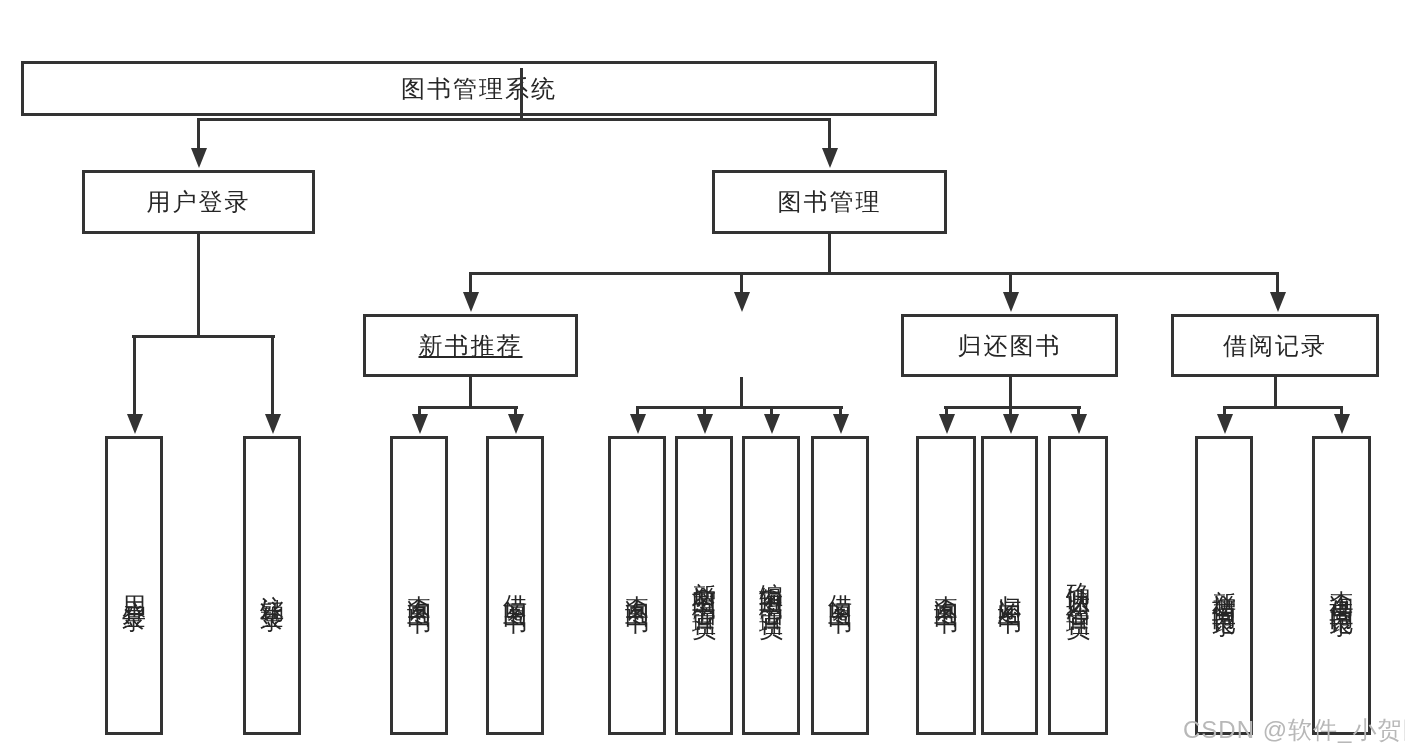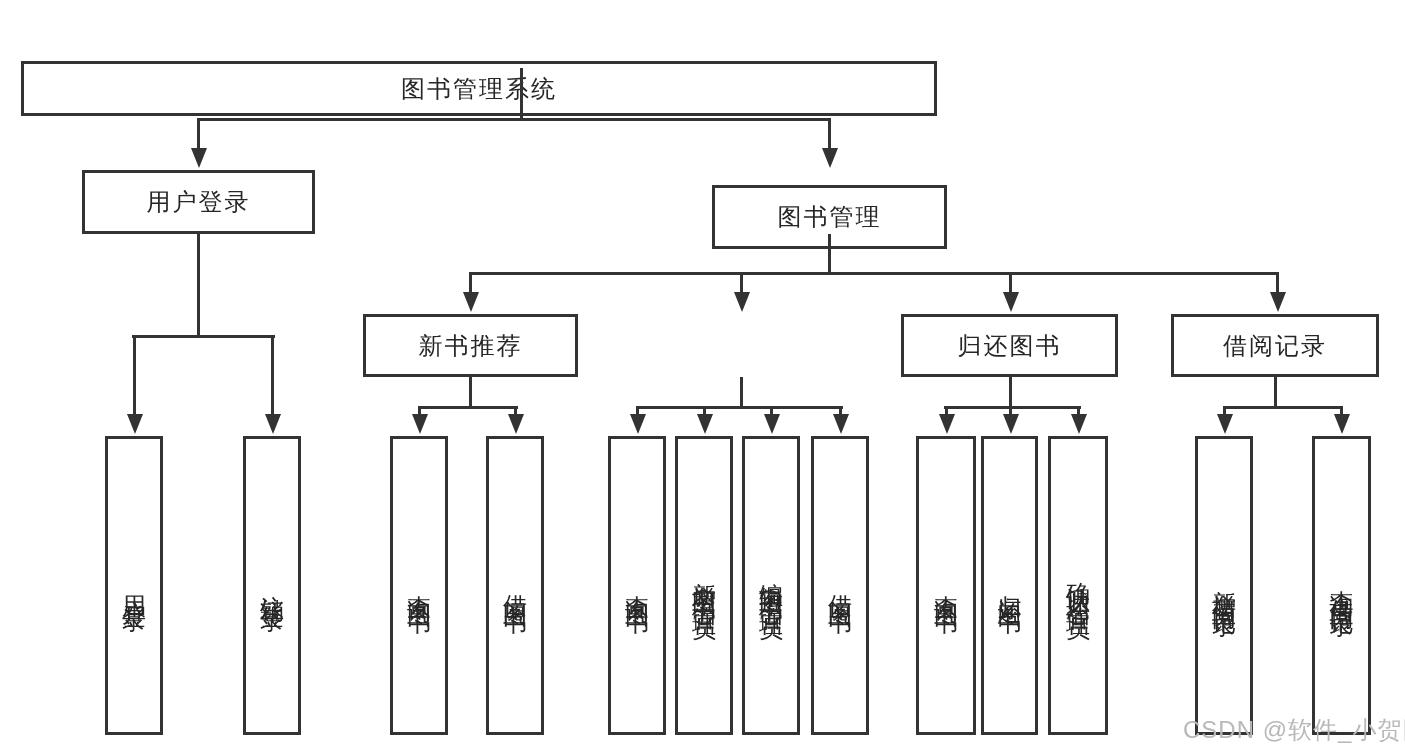--- a/index.html
+++ b/index.html
@@ -45,37 +45,37 @@
   </div>
 
   <div class="vline" style="left:520px;top:68px;height:53px;"></div>
   <div class="hline" style="left:197px;top:118px;width:634px;"></div>
   <div class="drop" style="left:197px;top:118px;height:30px;"></div>
   <div class="drop" style="left:828px;top:118px;height:30px;"></div>
 
   <div class="box" style="left:82px;top:170px;width:233px;height:64px;">
     <span>用户登录</span>
   </div>
-  <div class="box" style="left:712px;top:170px;width:235px;height:64px;margin-top:15px;">
+  <div class="box" style="left:712px;top:170px;width:235px;height:64px;">
     <span>图书管理</span>
   </div>
 
   <div class="vline" style="left:197px;top:234px;height:104px;"></div>
   <div class="hline" style="left:132px;top:335px;width:143px;"></div>
   <div class="drop" style="left:133px;top:335px;height:79px;"></div>
   <div class="drop" style="left:271px;top:335px;height:79px;"></div>
 
   <div class="vline" style="left:828px;top:234px;height:41px;"></div>
   <div class="hline" style="left:469px;top:272px;width:810px;"></div>
   <div class="drop" style="left:469px;top:272px;height:20px;"></div>
   <div class="drop" style="left:740px;top:272px;height:20px;"></div>
   <div class="drop" style="left:1009px;top:272px;height:20px;"></div>
   <div class="drop" style="left:1276px;top:272px;height:20px;"></div>
 
-  <div class="box" style="left:363px;top:314px;width:215px;height:63px;">
+  <div class="box" style="left:363px;top:314px;width:215px;height:63px;text-decoration:underline;">
     <span>新书推荐</span>
   </div>
   <div class="box" style="left:901px;top:314px;width:217px;height:63px;">
     <span>归还图书</span>
   </div>
   <div class="box" style="left:1171px;top:314px;width:208px;height:63px;">
     <span>借阅记录</span>
   </div>
 
   <div class="vline" style="left:469px;top:377px;height:32px;"></div>

